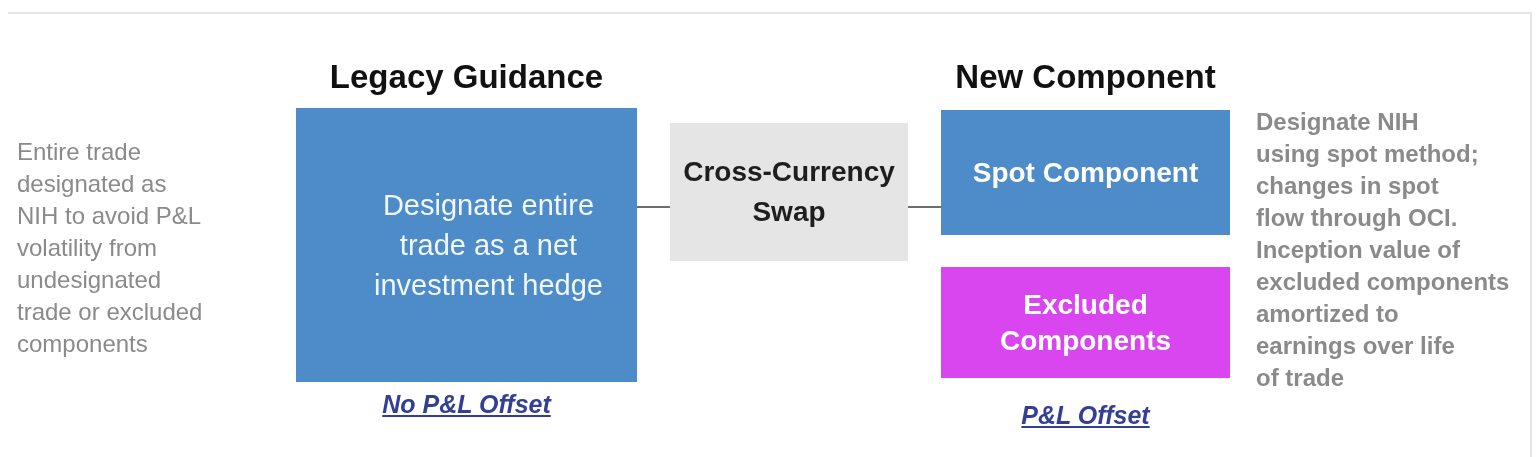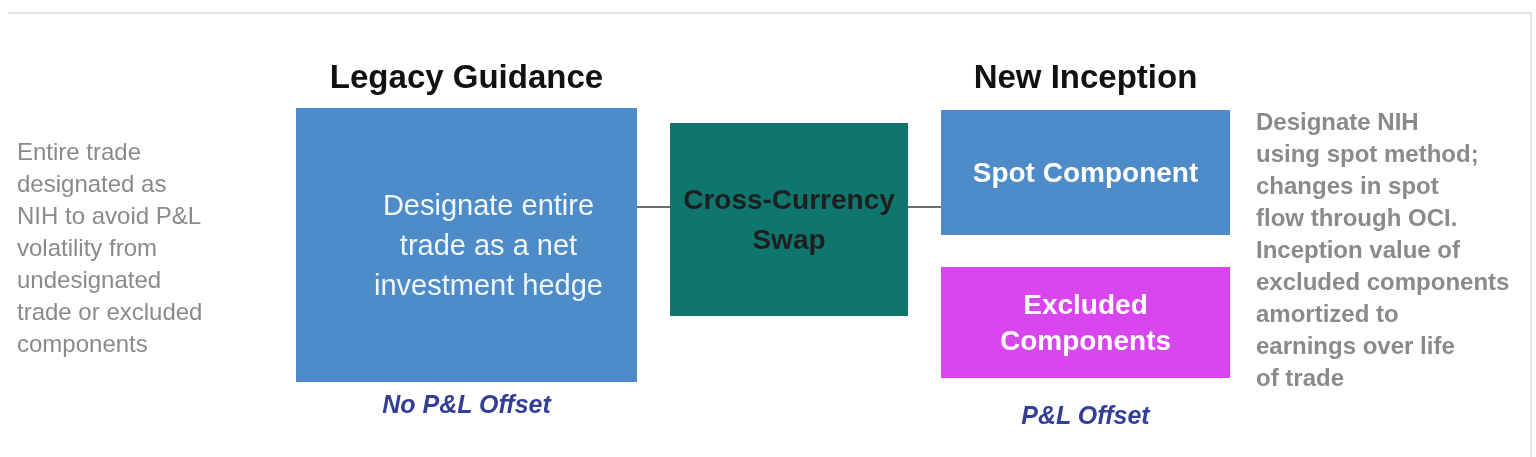--- a/index.html
+++ b/index.html
@@ -58,22 +58,22 @@
   .box-legacy {
     left: 296px; top: 108px; width: 341px; height: 274px;
     background: #4d8bc9;
     color: #f2f7fc;
     font-size: 29px;
     line-height: 40px;
     white-space: pre-line;
     padding-left: 44px;
   }
   .box-swap {
-    left: 670px; top: 123px; width: 238px; height: 193px;
-    background: #0f766e;
+    left: 670px; top: 123px; width: 238px; height: 138px;
+    background: #e5e5e5;
     color: #1e1e1e;
     font-size: 28px;
     font-weight: 600;
     line-height: 40px;
     white-space: pre-line;
   }
   .box-spot {
     left: 941px; top: 110px; width: 289px; height: 125px;
     background: #4d8bc9;
     color: #ffffff;
@@ -90,20 +90,21 @@
     white-space: pre-line;
   }
   .caption {
     position: absolute;
     top: 390px;
     color: #333f97;
     font-size: 25px;
     font-style: italic;
     font-weight: 700;
     text-align: center;
+    text-decoration: underline;
   }
   .caption-legacy { left: 296px; width: 341px; }
   .caption-new    { left: 941px; width: 289px; margin-top: 11px; }
   .connector {
     position: absolute;
     top: 206px;
     height: 0;
     border-top: 2px solid #6e6e6e;
   }
   .connector-left  { left: 637px; width: 33px; }
@@ -137,21 +138,21 @@
 
   <div class="connector connector-left"></div>
 
   <div class="box box-swap">
     <span>Cross-Currency
 Swap</span>
   </div>
 
   <div class="connector connector-right"></div>
 
-  <div class="heading heading-new">New Inception</div>
+  <div class="heading heading-new">New Component</div>
 
   <div class="box box-spot">
     <span>Spot Component</span>
   </div>
 
   <div class="box box-excluded">
     <span>Excluded
 Components</span>
   </div>
 

